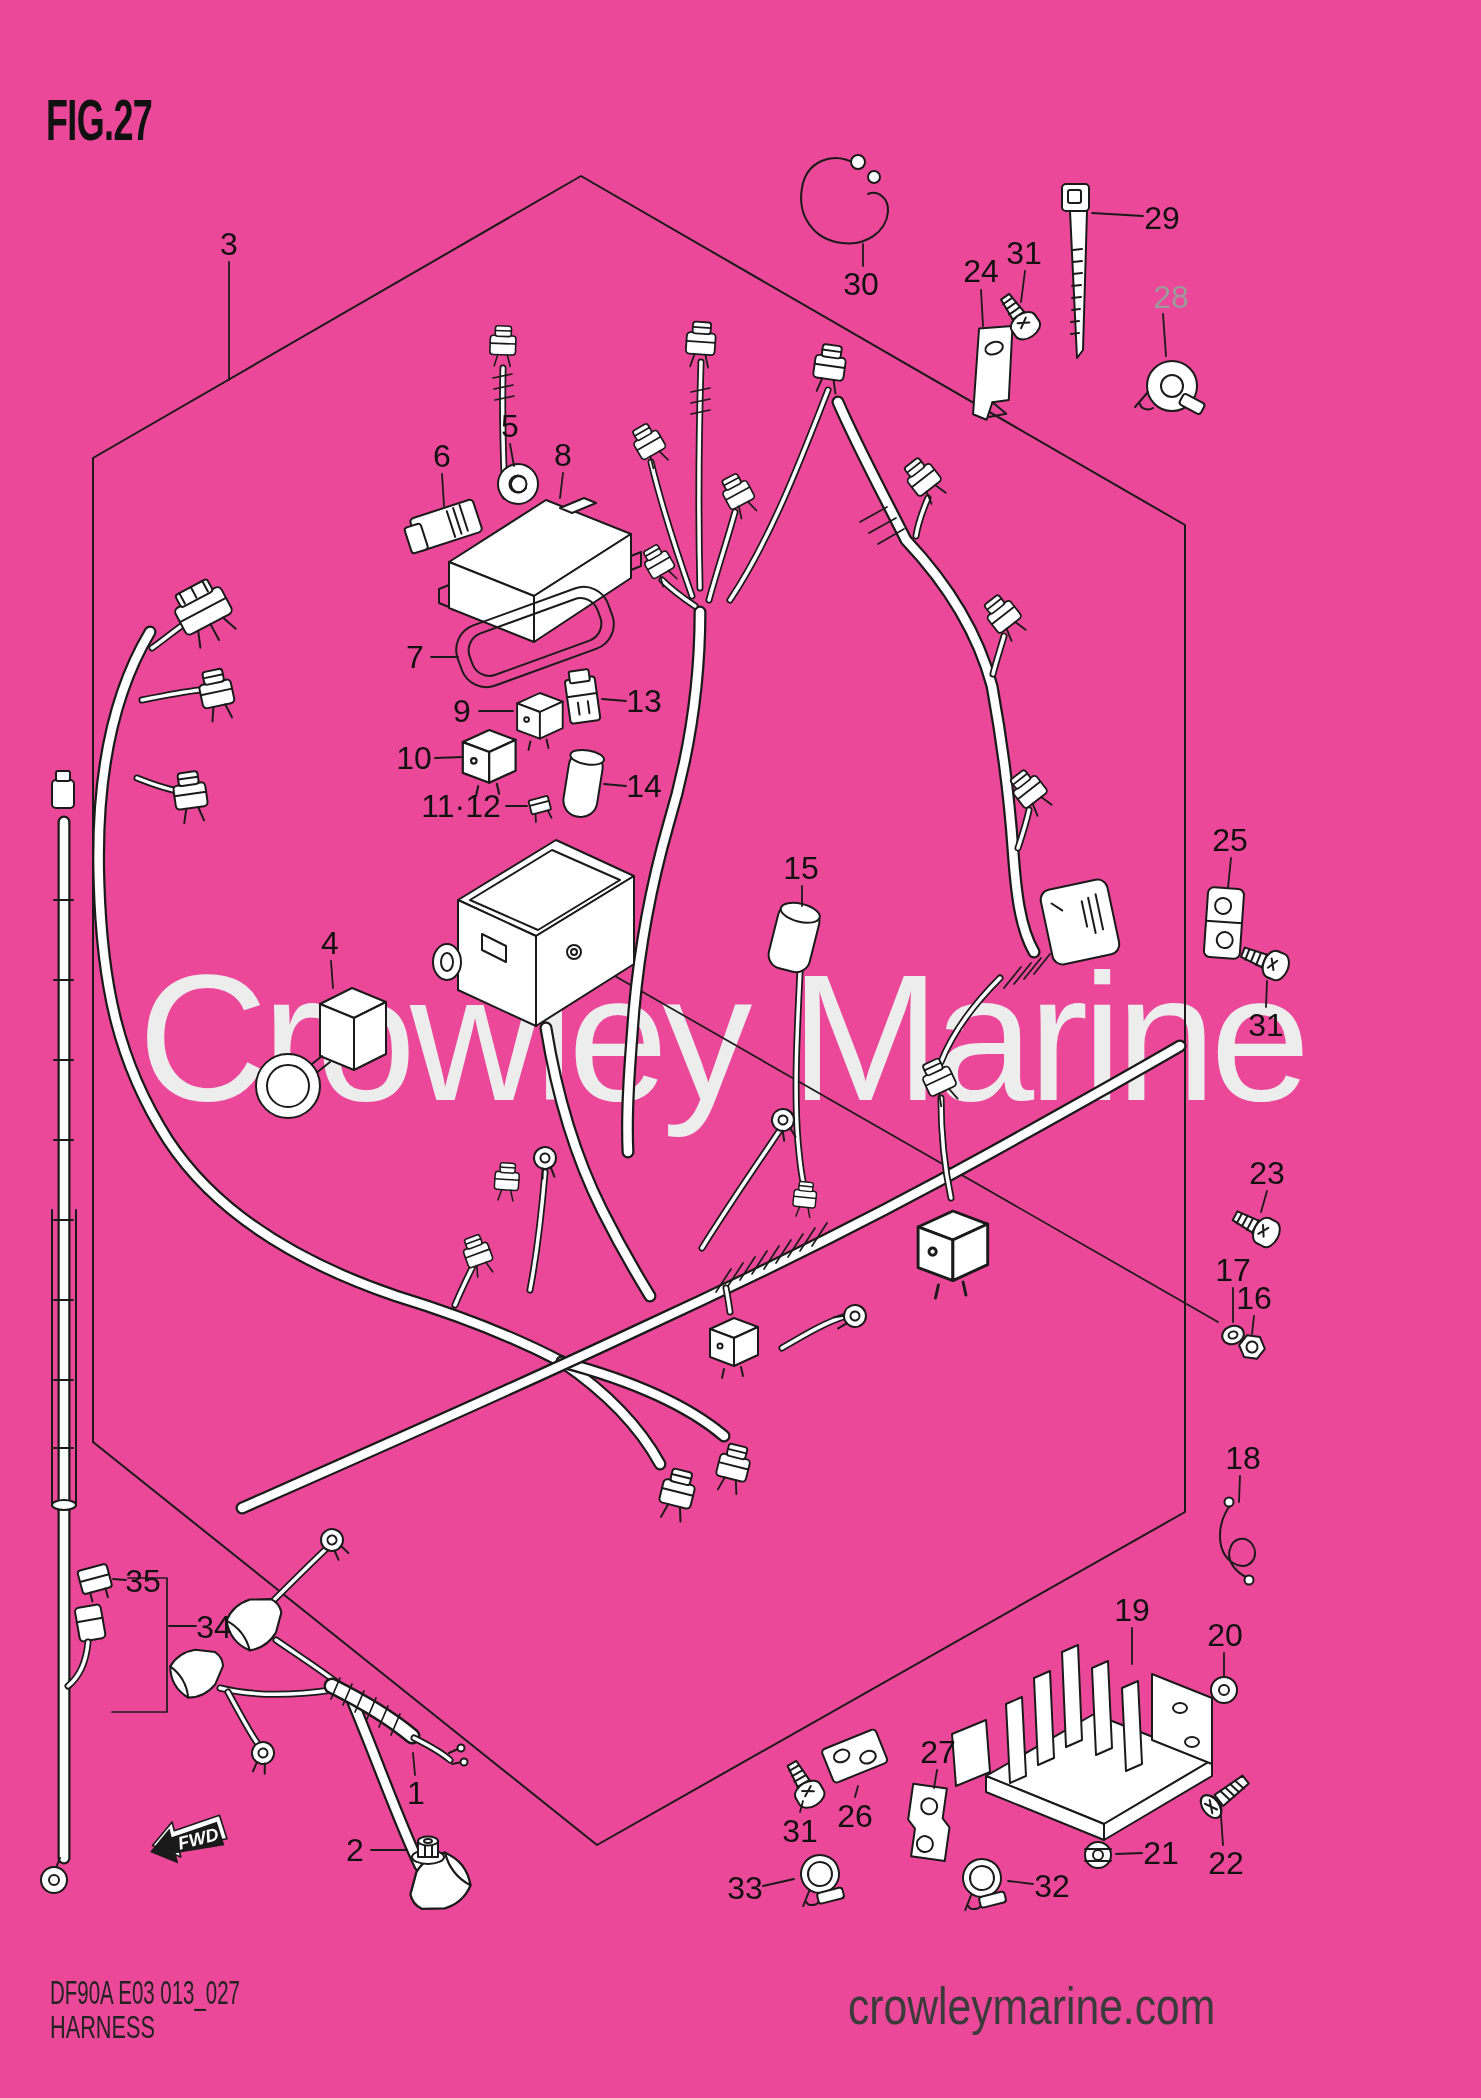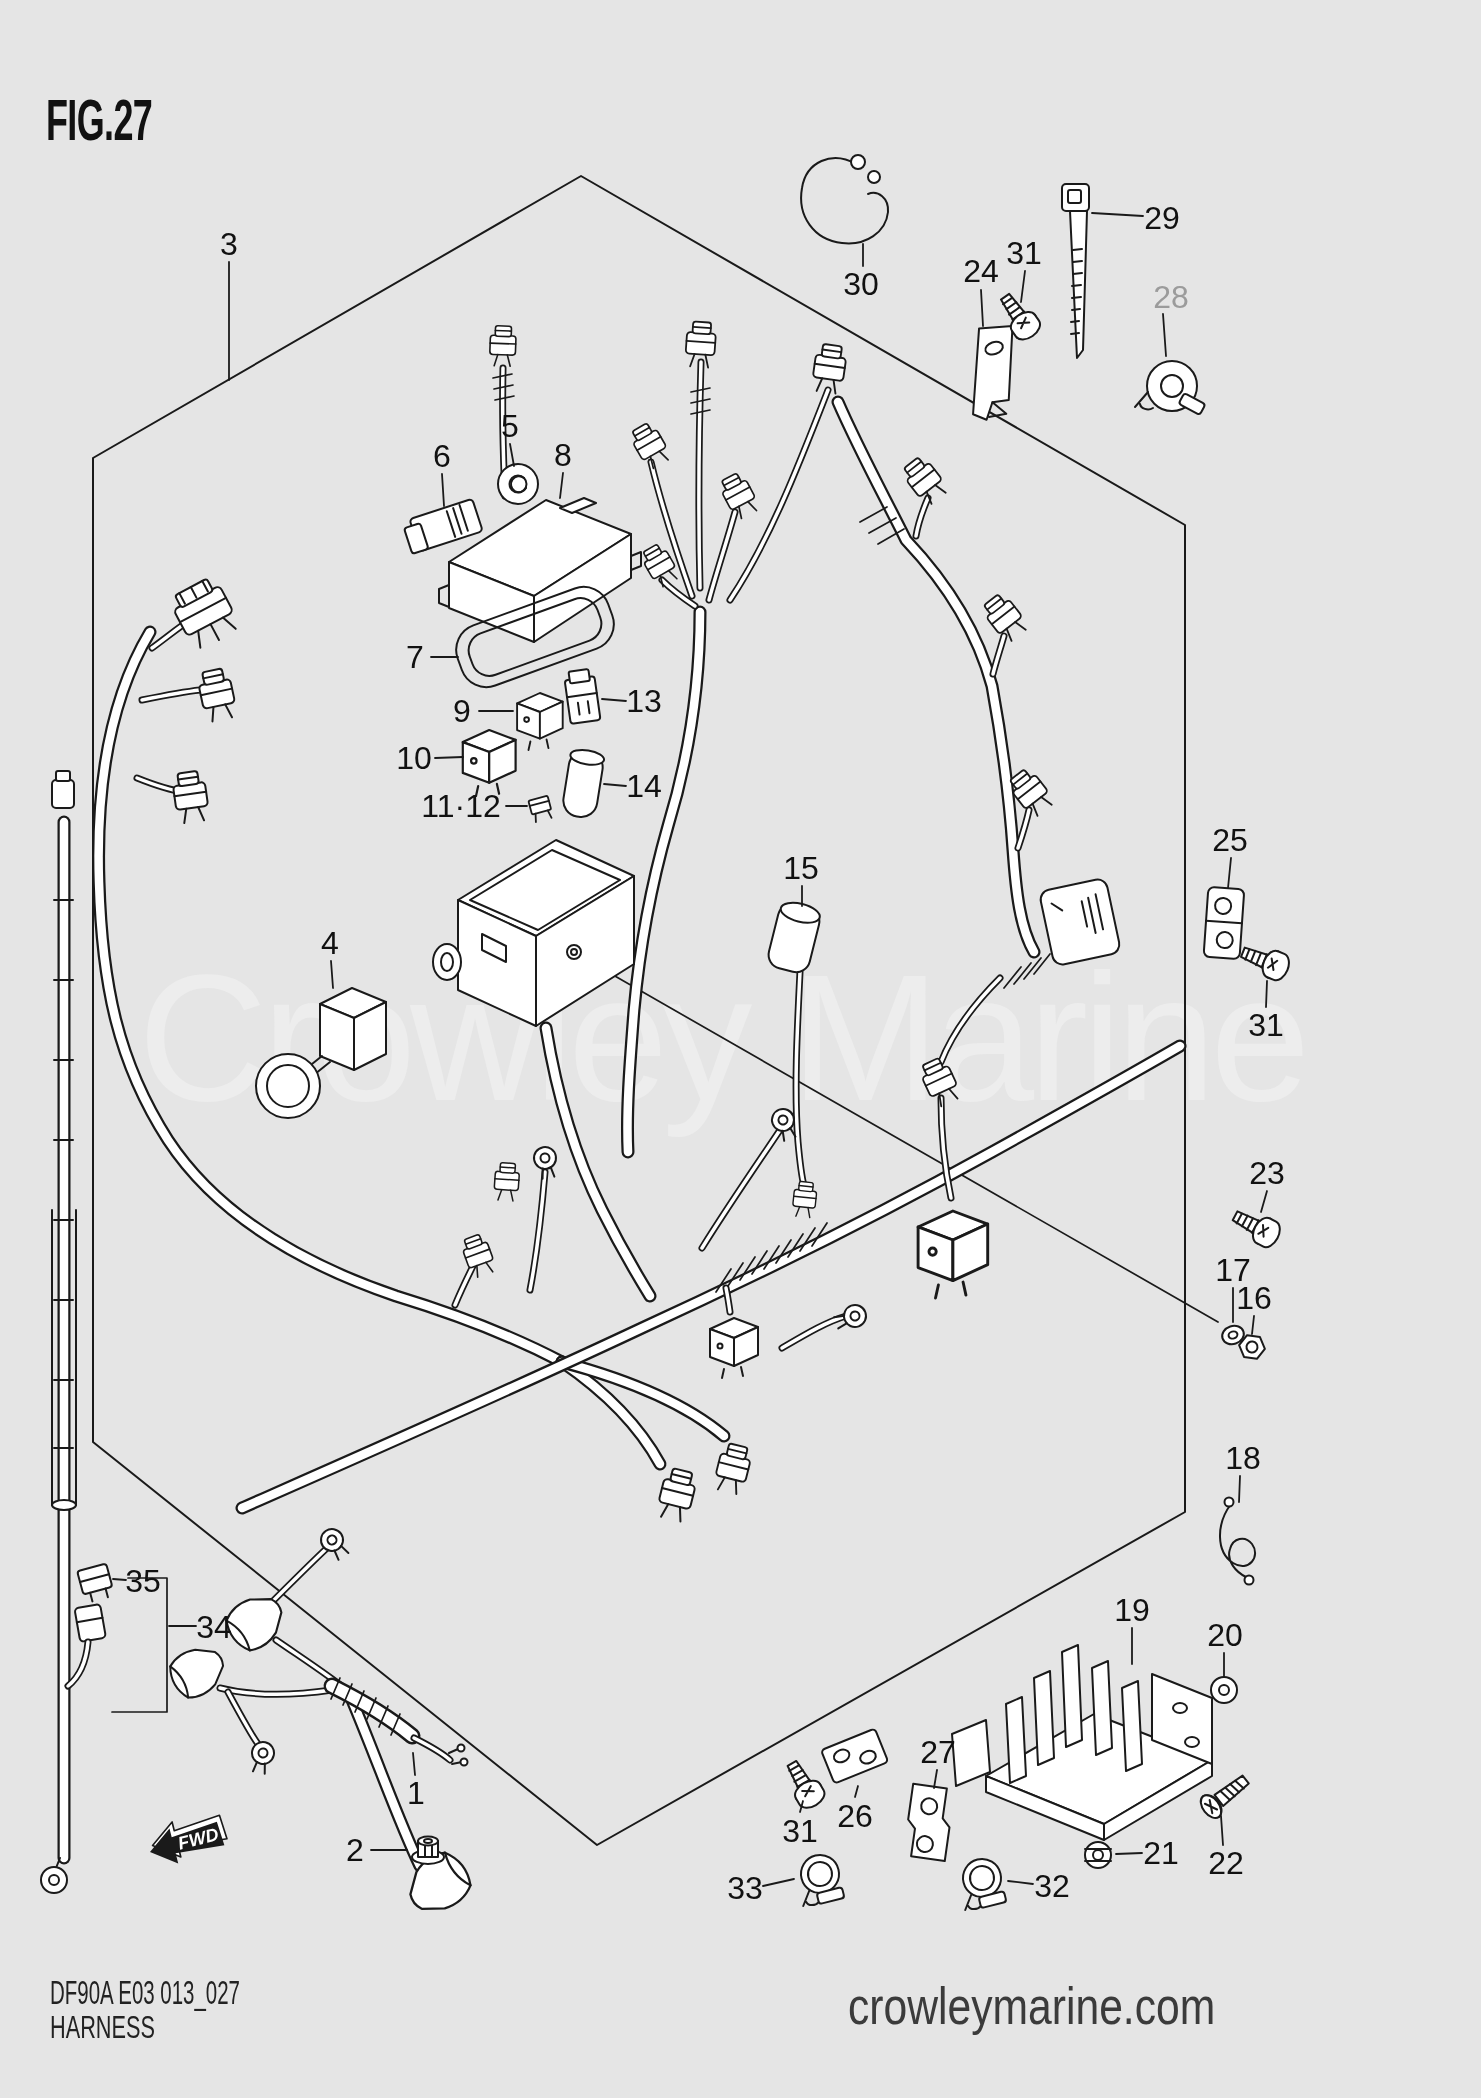--- a/index.html
+++ b/index.html
@@ -1,16 +1,16 @@
 <!DOCTYPE html>
 <html><head>
 <meta charset="utf-8">
 <style>
   html,body{margin:0;padding:0;background:#fff;}
-  .stage{position:relative;width:1481px;height:2098px;background:#e5e5e5;overflow:hidden;
+  .stage{position:relative;width:1481px;height:2098px;background:#ec4899;overflow:hidden;
          font-family:"Liberation Sans",sans-serif;color:#111;}
   .fig-title{position:absolute;left:46px;top:86px;font-size:58px;font-weight:bold;
              letter-spacing:-1px;transform:scaleX(.62);transform-origin:left top;white-space:nowrap;}
   .footer-code{position:absolute;left:50px;top:1974px;font-size:33px;color:#222;
                transform:scaleX(.62);transform-origin:left top;white-space:nowrap;}
   .footer-name{position:absolute;left:50px;top:2010px;font-size:31px;color:#222;
                transform:scaleX(.70);transform-origin:left top;white-space:nowrap;}
   .site{position:absolute;left:848px;top:1976px;font-size:52px;color:#3b3b3b;
         transform:scaleX(.82);transform-origin:left top;white-space:nowrap;}
   svg{position:absolute;left:0;top:0;}

